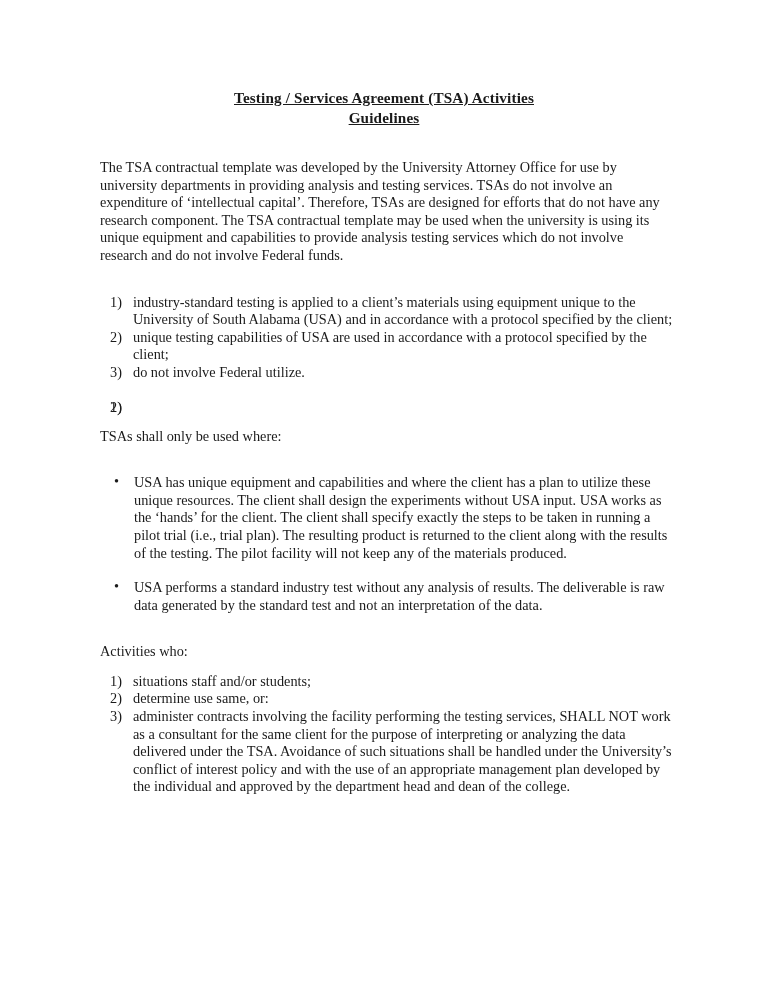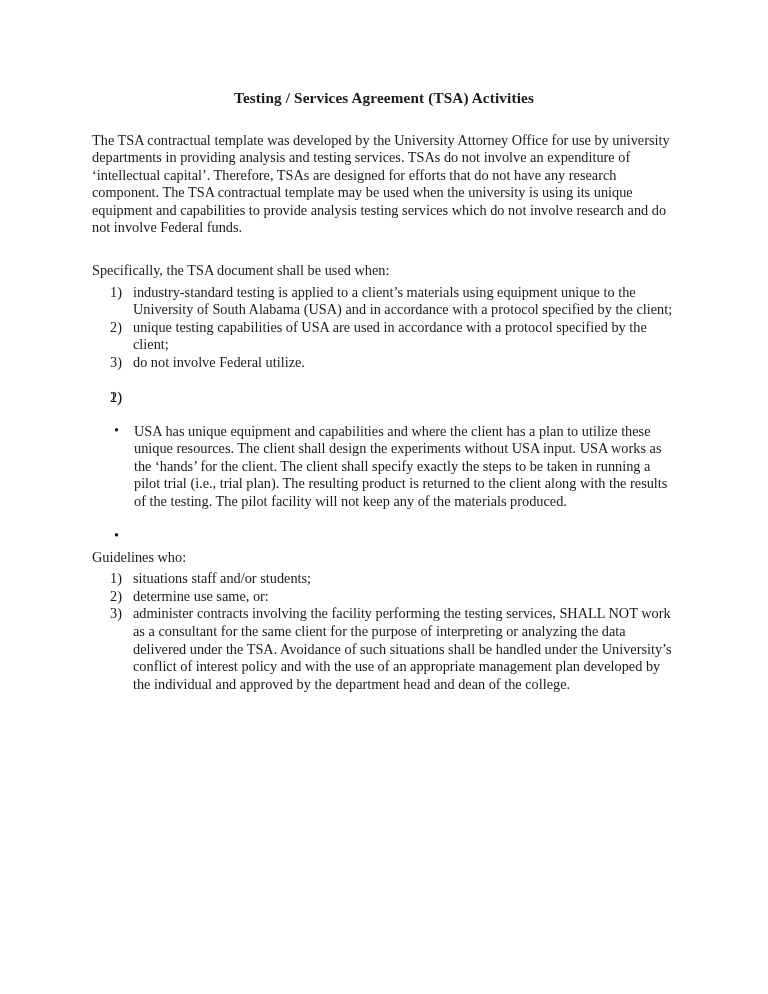--- a/index.html
+++ b/index.html
@@ -25,26 +25,27 @@
   .doc-title {
     text-align: center;
     font-weight: bold;
     font-size: 15.2px;
     line-height: 19.5px;
     margin: 0 0 0 0;
     letter-spacing: 0.01em;
   }
   .title-line {
     display: block;
+    text-decoration: underline;
   }
   .body-block {
     font-size: 14.3px;
     line-height: 17.6px;
     text-align: left;
-    margin: 4px;
+    margin: 12px;
   }
   .gap-lg { height: 20px; }
   .gap-md { height: 17px; }
 
   
   ol.num-list {
     list-style: none;
     margin: 0;
     padding: 0;
   }
@@ -84,29 +85,29 @@
   }
   .bullet-sep { height: 17px; }
 </style>
 </head>
 <body>
 
 <div class="page">
 
   <h1 class="doc-title">
     <span class="title-line">Testing / Services Agreement (TSA) Activities</span>
+    <span class="title-line">Guidelines</span>
   </h1>
 
   <div class="gap-lg"></div>
 
   <p class="body-block"> The TSA contractual template was developed by the University Attorney Office for use by university departments in providing analysis and testing services. TSAs do not involve an expenditure of ‘intellectual capital’. Therefore, TSAs are designed for efforts that do not have any research component. The TSA contractual template may be used when the university is using its unique equipment and capabilities to provide analysis testing services which do not involve research and do not involve Federal funds.</p>
 
   <div class="gap-md"></div>
 
-  <p class="body-block">Specifically, the TSA document shall be used when:</p>
   <ol class="num-list">
     <li>
       <span class="marker">1)</span>
       <span>industry-standard testing is applied to a client’s materials using equipment unique to the University of South Alabama (USA) and in accordance with a protocol specified by the client;</span>
     </li>
     <li>
       <span class="marker">2)</span>
       <span>unique testing capabilities of USA are used in accordance with a protocol specified by the client;</span>
     </li>
     <li>
@@ -121,37 +122,39 @@
     <li>
       <span class="marker">1)</span>
     </li>
     <li>
       <span class="marker">2)</span>
     </li>
   </ol>
 
   <div class="gap-md"></div>
 
+  <p class="body-block">TSAs shall only be used where:</p>
 
   <div class="gap-md"></div>
 
   <ul class="bullet-list">
     <li>
       <span class="marker">•</span>
       <span>USA has unique equipment and capabilities and where the client has a plan to utilize these unique resources. The client shall design the experiments without USA input.  USA works as the ‘hands’ for the client. The client shall specify exactly the steps to be taken in running a pilot trial (i.e., trial plan). The resulting product is returned to the client along with the results of the testing. The pilot facility will not keep any of the materials produced.</span>
     </li>
     <div class="bullet-sep"></div>
     <li>
       <span class="marker">•</span>
+      <span>USA performs a standard industry test without any analysis of results. The deliverable is raw data generated by the standard test and not an interpretation of the data.</span>
     </li>
   </ul>
 
   <div class="gap-md"></div>
 
-  <p class="body-block">Guidelines who:</p>
+  <p class="body-block">Activities who:</p>
   <ol class="num-list">
     <li>
       <span class="marker">1)</span>
       <span>situations staff and/or students;</span>
     </li>
     <li>
       <span class="marker">2)</span>
       <span>determine use same, or:</span>
     </li>
     <li>

